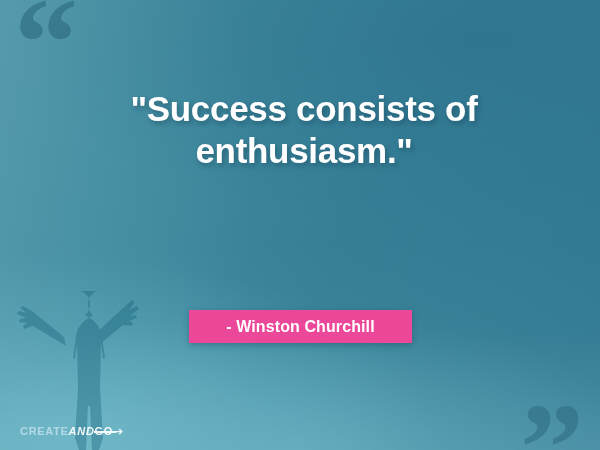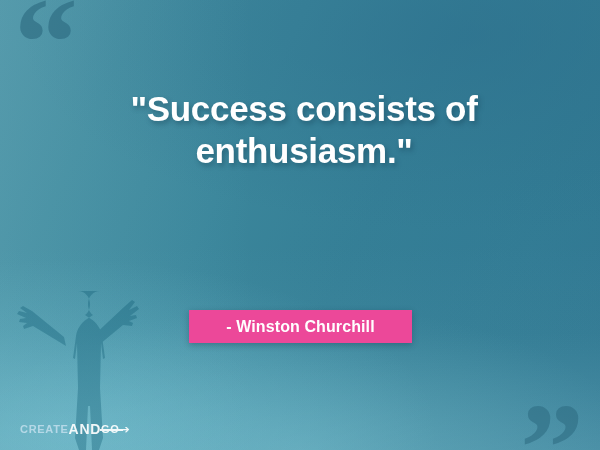--- a/index.html
+++ b/index.html
@@ -128,23 +128,24 @@
     opacity: 0.92;
   }
   .brand-create {
     color: #bcdcea;
     font-size: 11px;
     font-weight: 700;
     letter-spacing: 0.7px;
   }
   .brand-and {
     color: #ffffff;
-    font-size: 14px;
+    font-size: 11px;
     font-weight: 700;
     letter-spacing: 0.7px;
+    font-style: italic;
   }
   .brand-go-wrap {
     position: relative;
     display: flex;
     align-items: center;
   }
   .brand-go {
     color: #ffffff;
     font-size: 11px;
     font-weight: 700;

